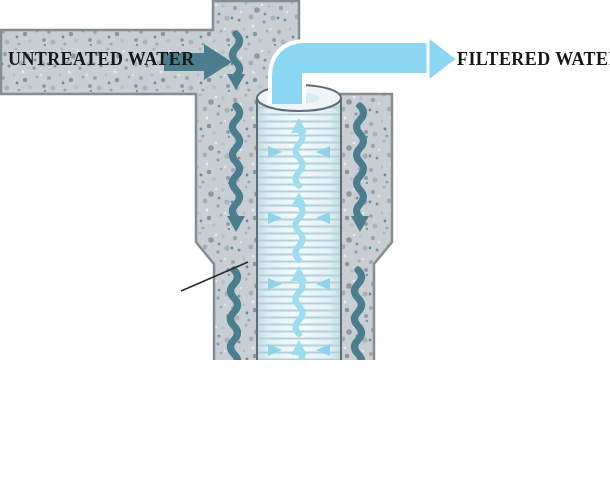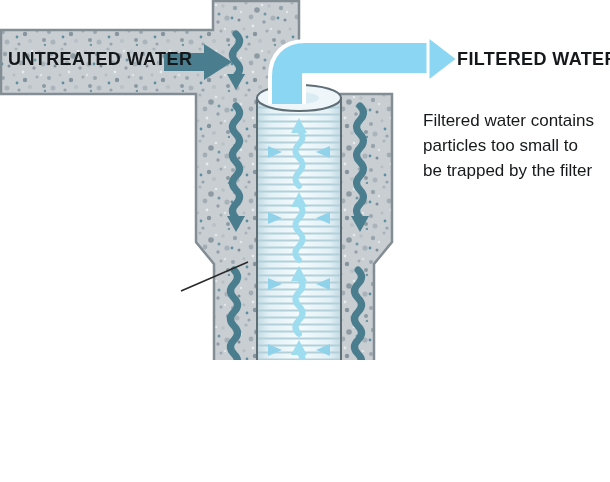--- a/index.html
+++ b/index.html
@@ -1,20 +1,20 @@
 <!DOCTYPE html>
 <html><head>
 <meta charset="utf-8">
 <style>
   html,body { margin:0; padding:0; background:#ffffff; }
   .stage {
     position:relative;
     width:610px; height:360px;
     background:#ffffff;
-    font-family:Liberation Sans, sans-serif;
+    font-family:Liberation Serif, serif;
     overflow:hidden;
   }
   .stage svg { position:absolute; left:0; top:0; }
   .label-bold {
     position:absolute;
     font-weight:700;
     font-size:18px;
     letter-spacing:0.4px;
     color:#14181a;
     white-space:nowrap;
@@ -145,17 +145,16 @@
     </g>
 
     <line x1="181" y1="291" x2="248" y2="262" stroke="#2a2a2a" stroke-width="1.6"></line>
     <line x1="384" y1="398" x2="420" y2="389" stroke="#2a2a2a" stroke-width="1.6"></line>
   </svg>
 
   <div id="untreated-label" class="label-bold">UNTREATED WATER</div>
 
   <div id="filtered-label" class="label-bold">FILTERED WATER</div>
 
-  <div id="filtered-note" class="note">Filtered water contains particles too small to be trapped by the filter</div>
 
 
 
 </div>
 
 </body></html>

